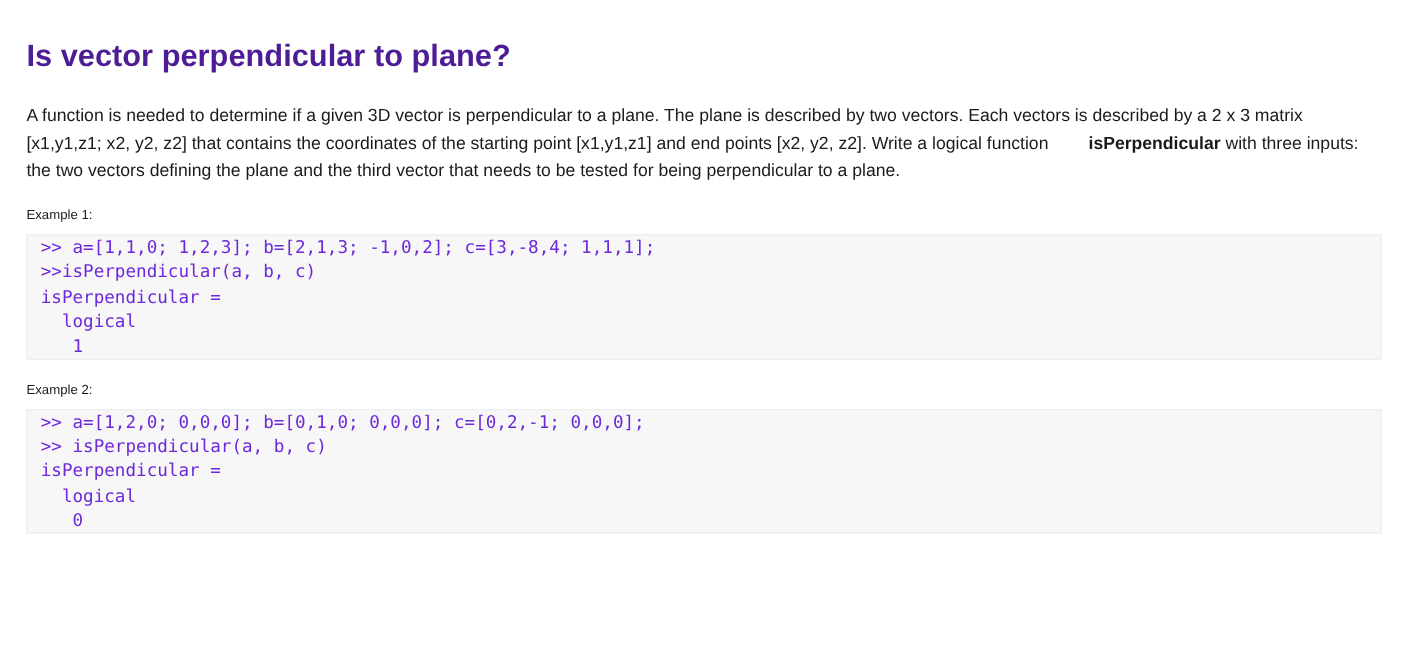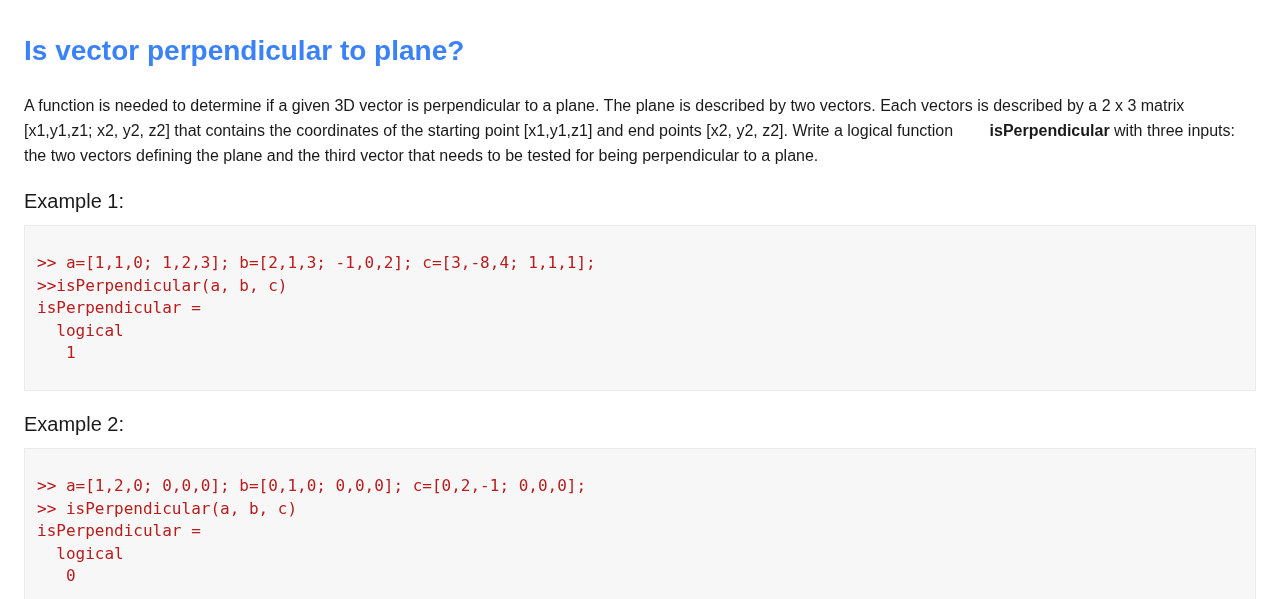--- a/index.html
+++ b/index.html
@@ -13,46 +13,46 @@
       padding: 30px 24px;
       color: #1a1a1a;
       font-size: 16px;
       line-height: 1.5;
       width: 1280px;
     }
     h1 {
       font-size: 28px;
       font-weight: 700;
       margin-bottom: 22px;
-      color: #3b82f6;
+      color: #4c1d95;
     }
     p {
       font-size: 16px;
       color: #1a1a1a;
       margin-bottom: 18px;
       line-height: 1.55;
     }
     p strong {
       font-weight: 700;
       margin-left: 32px;
     }
     .example-label {
-      font-size: 20px;
+      font-size: 12px;
       margin-bottom: 8px;
       margin-top: 2px;
     }
     pre.code-block {
       background: #f7f7f7;
       border: 1px solid #ebebeb;
-      padding: 26px 12px;
+      padding: 0 12px;
       font-family: "Menlo", "Consolas", "DejaVu Sans Mono", monospace;
       font-size: 16px;
       line-height: 1.4;
       white-space: pre;
-      color: #b91c1c;
+      color: #6d28d9;
       margin-bottom: 18px;
     }
   </style>
 </head>
 <body>
 
 <h1>Is vector perpendicular to plane?</h1>
 
 <p>A function is needed to determine if a given 3D vector is perpendicular to a plane.   The plane is described by two vectors. Each vectors is described by a 2 x 3 matrix [x1,y1,z1; x2, y2, z2] that contains the coordinates of the starting point [x1,y1,z1] and end points [x2, y2, z2].   Write a logical function <strong>isPerpendicular</strong> with three inputs: the two vectors defining the plane and the third vector that needs to be tested for being perpendicular to a plane.</p>
 

